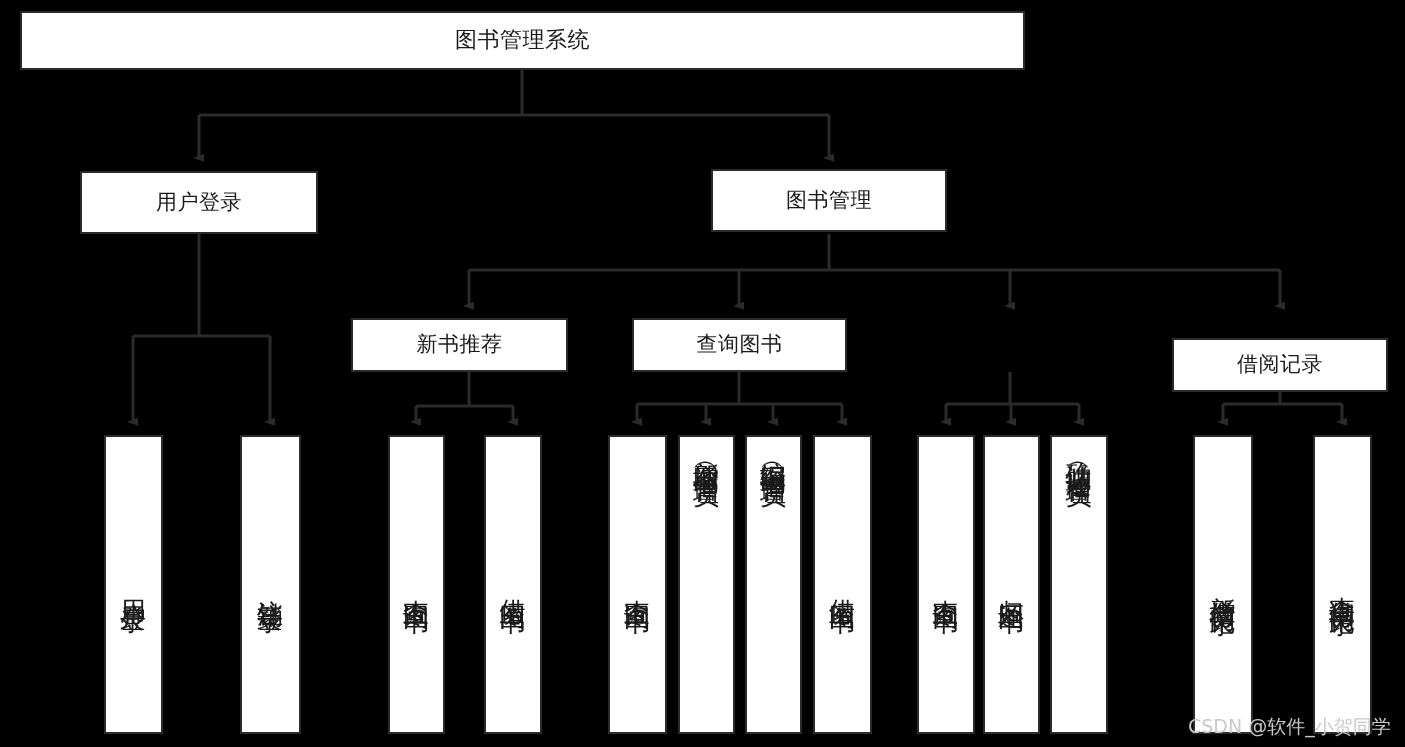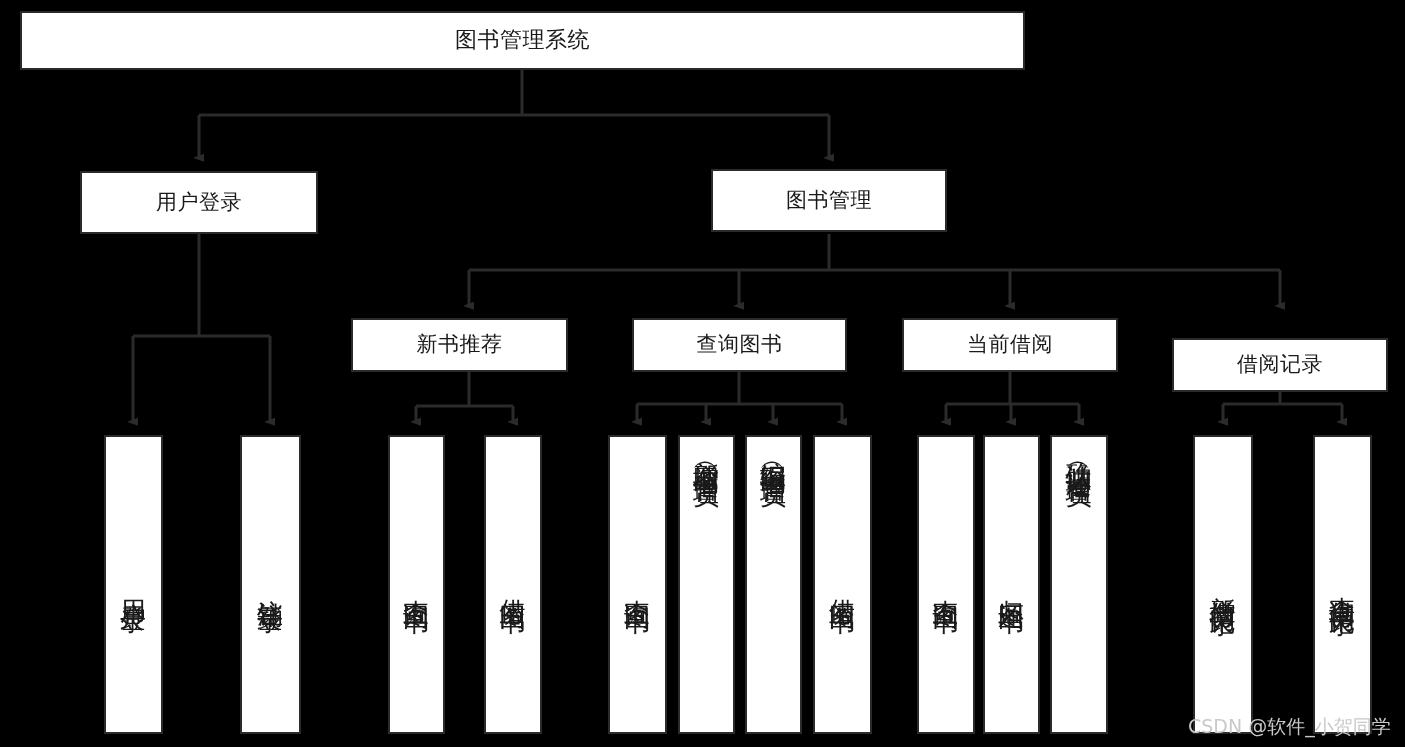--- a/index.html
+++ b/index.html
@@ -143,23 +143,20 @@
   <div class="node horiz" style="left:711px; top:169px; width:236px; height:63px;">
     <span class="lbl">图书管理</span>
   </div>
 
   <div class="node horiz" style="left:351px; top:318px; width:217px; height:54px;">
     <span class="lbl">新书推荐</span>
   </div>
   <div class="node horiz" style="left:632px; top:318px; width:215px; height:54px;">
     <span class="lbl">查询图书</span>
   </div>
-  <div class="node horiz" style="left:902px; top:318px; width:216px; height:54px;">
-    <span class="lbl">当前借阅</span>
-  </div>
   <div class="node horiz" style="left:1172px; top:318px; width:216px; height:54px;margin-top:20px;">
     <span class="lbl">借阅记录</span>
   </div>
 
   <div class="node vert centered" style="left:104px; top:435px; width:59px; height:299px;">
     <span class="lbl">用户登录</span>
   </div>
   <div class="node vert centered" style="left:240px; top:435px; width:61px; height:299px;">
     <span class="lbl">注销登录</span>
   </div>

